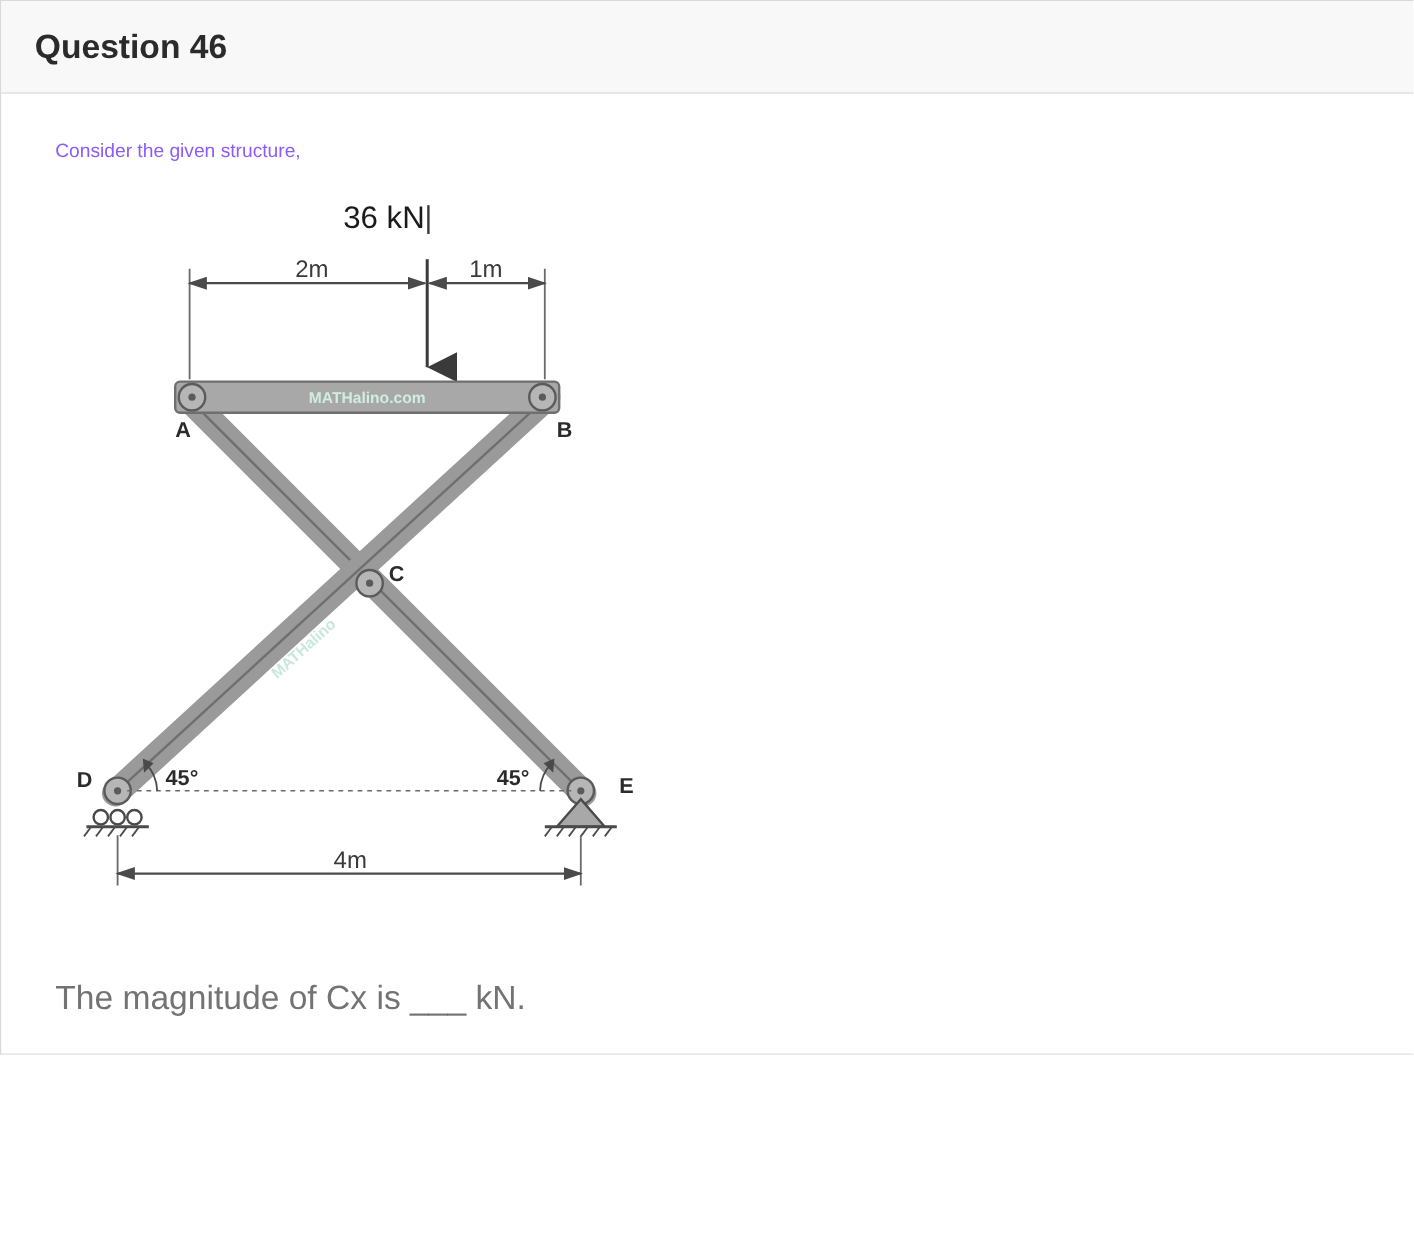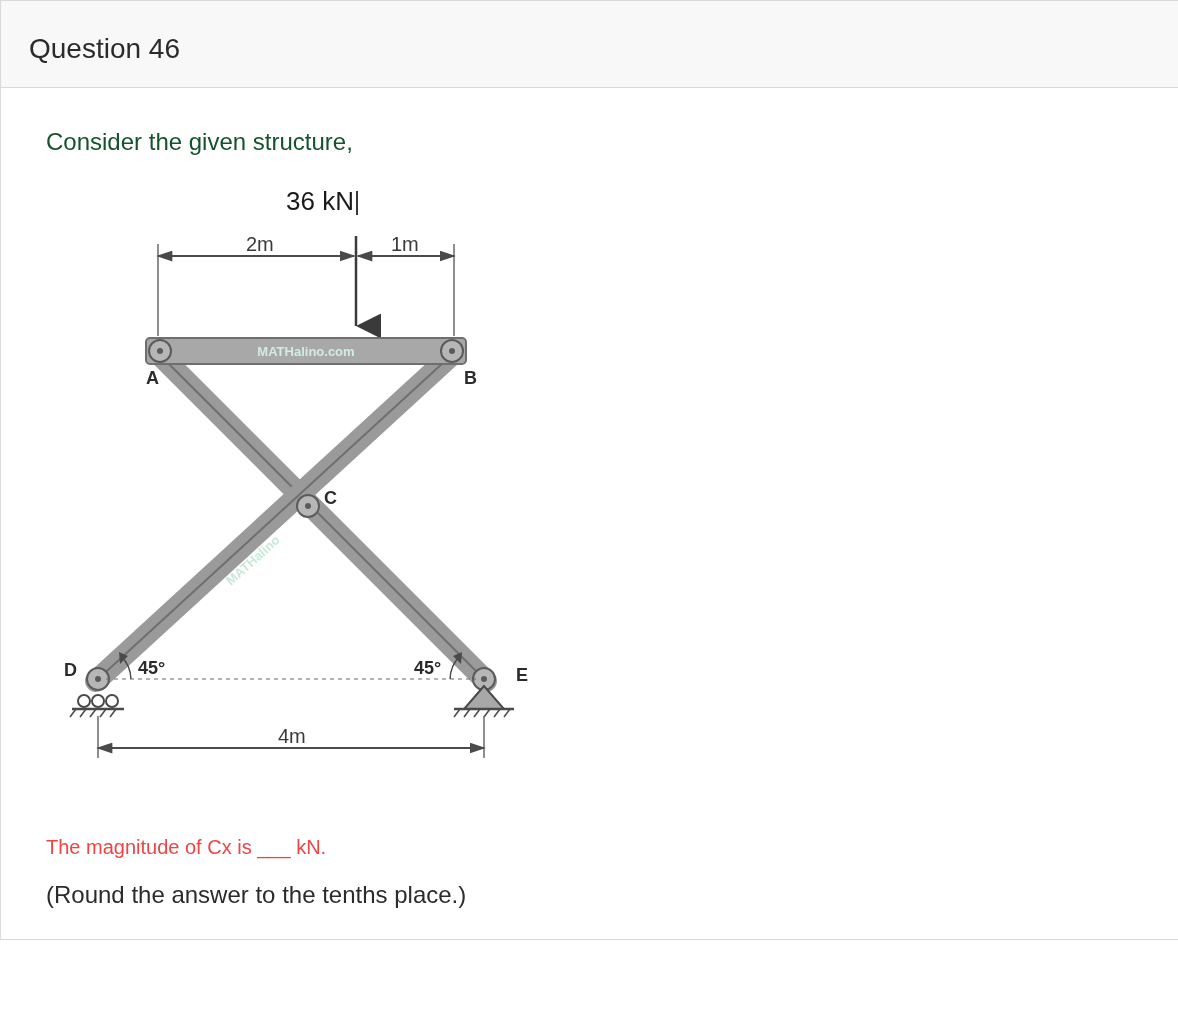--- a/index.html
+++ b/index.html
@@ -18,52 +18,51 @@
       border-right: none;
       margin: 0;
     }
     .question-header {
       background: #f8f8f8;
       border-bottom: 1px solid #d9d9d9;
       padding: 22px 28px;
     }
     .question-title {
       font-size: 28px;
-      font-weight: 400;
+      font-weight: 700;
       color: #2b2b2b;
-      margin-top: 10px;
     }
     .question-body {
       padding: 40px 30px 30px 45px;
     }
     .prompt-text {
-      font-size: 24px;
-      color: #14532d;
+      font-size: 16px;
+      color: #8b5cf6;
       margin-bottom: 30px;
     }
     .figure-wrap {
       position: relative;
       width: 520px;
       height: 620px;
       margin-left: 0px;
       margin-bottom: 30px;
     }
     .force-label {
       position: absolute;
       top: 0;
       left: 240px;
       font-size: 26px;
       color: #1a1a1a;
     }
     .svg-graphic {
       display: block;
     }
     .answer-line {
-      font-size: 20px;
-      color: #ef4444;
+      font-size: 28px;
+      color: #737373;
       margin-top: 12px;
     }
     .blank {
       letter-spacing: 0;
     }
     .round-note {
       font-size: 24px;
       color: #2b2b2b;
       margin-top: 22px;
     }
@@ -183,15 +182,14 @@
         <line x1="52" y1="562" x2="438" y2="562" stroke="#4a4a4a" stroke-width="1.8" marker-start="url(#arrL)" marker-end="url(#arrR)"></line>
         <text x="232" y="557" font-size="20" fill="#3a3a3a">4m</text>
 
       </svg>
     </div>
 
     <p class="answer-line">
       <span>The magnitude of Cx is </span><span class="blank">___</span><span> kN.</span>
     </p>
 
-    <p class="round-note">(Round the answer to the tenths place.)</p>
   </div>
 </div>
 
 </body></html>

